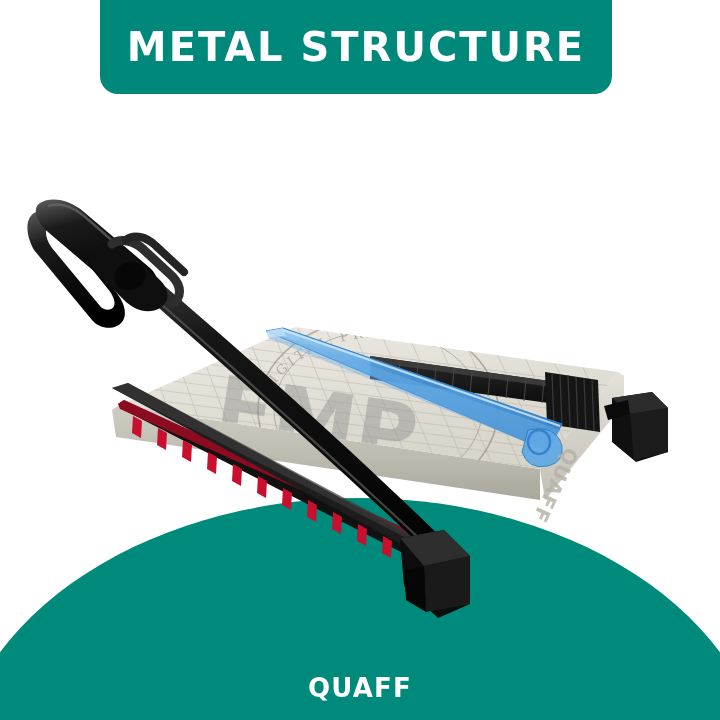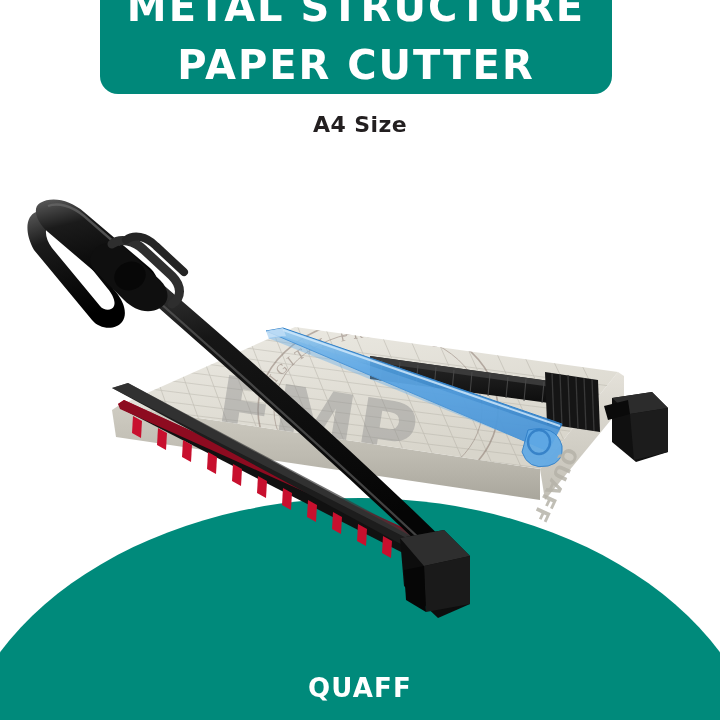--- a/index.html
+++ b/index.html
@@ -311,20 +311,18 @@
           <ellipse cx="130" cy="276" rx="16" ry="14" fill="#070707" transform="rotate(-24 130 276)"></ellipse>
         </g>
       </g>
 
       <text x="566" y="446" font-family="DejaVu Sans, sans-serif" font-size="20" font-weight="bold" fill="#b6b3a9" opacity="0.85" transform="rotate(115 566 446)" letter-spacing="1">QUAFF</text>
     </svg>
   </div>
 
   <div class="header-banner">
     <div class="header-line header-line-1">METAL STRUCTURE</div>
-    <div class="header-line header-line-2">PAPER CUTTER</div>
   </div>
 
-  <div class="subtitle">A4 Size</div>
 
   <div class="brand-logo">QUAFF</div>
 
 </div>
 
 </body></html>

